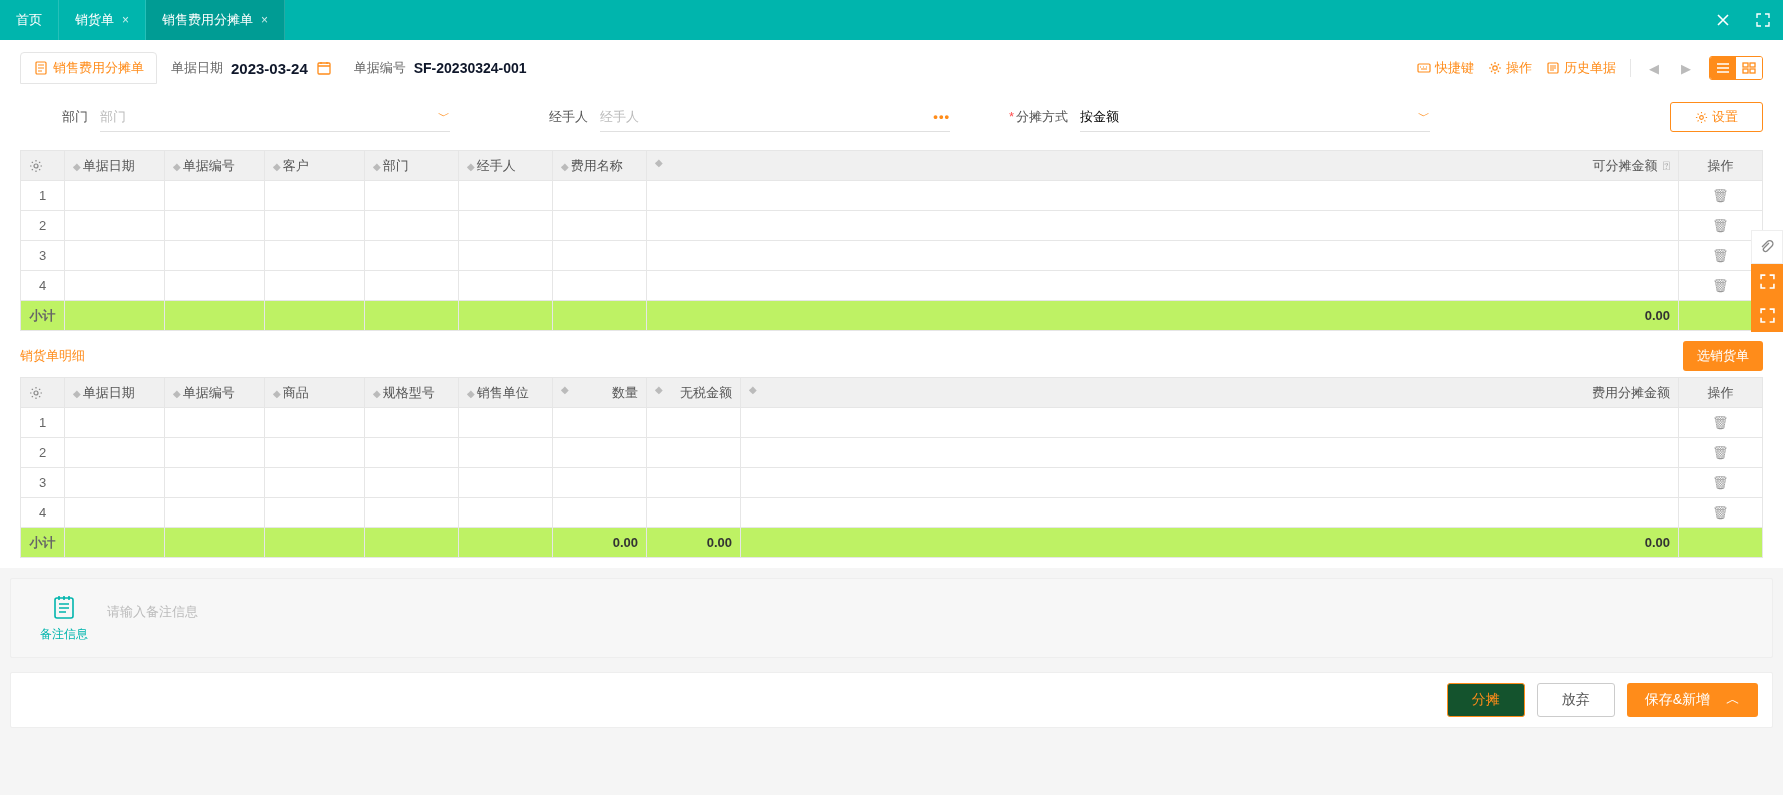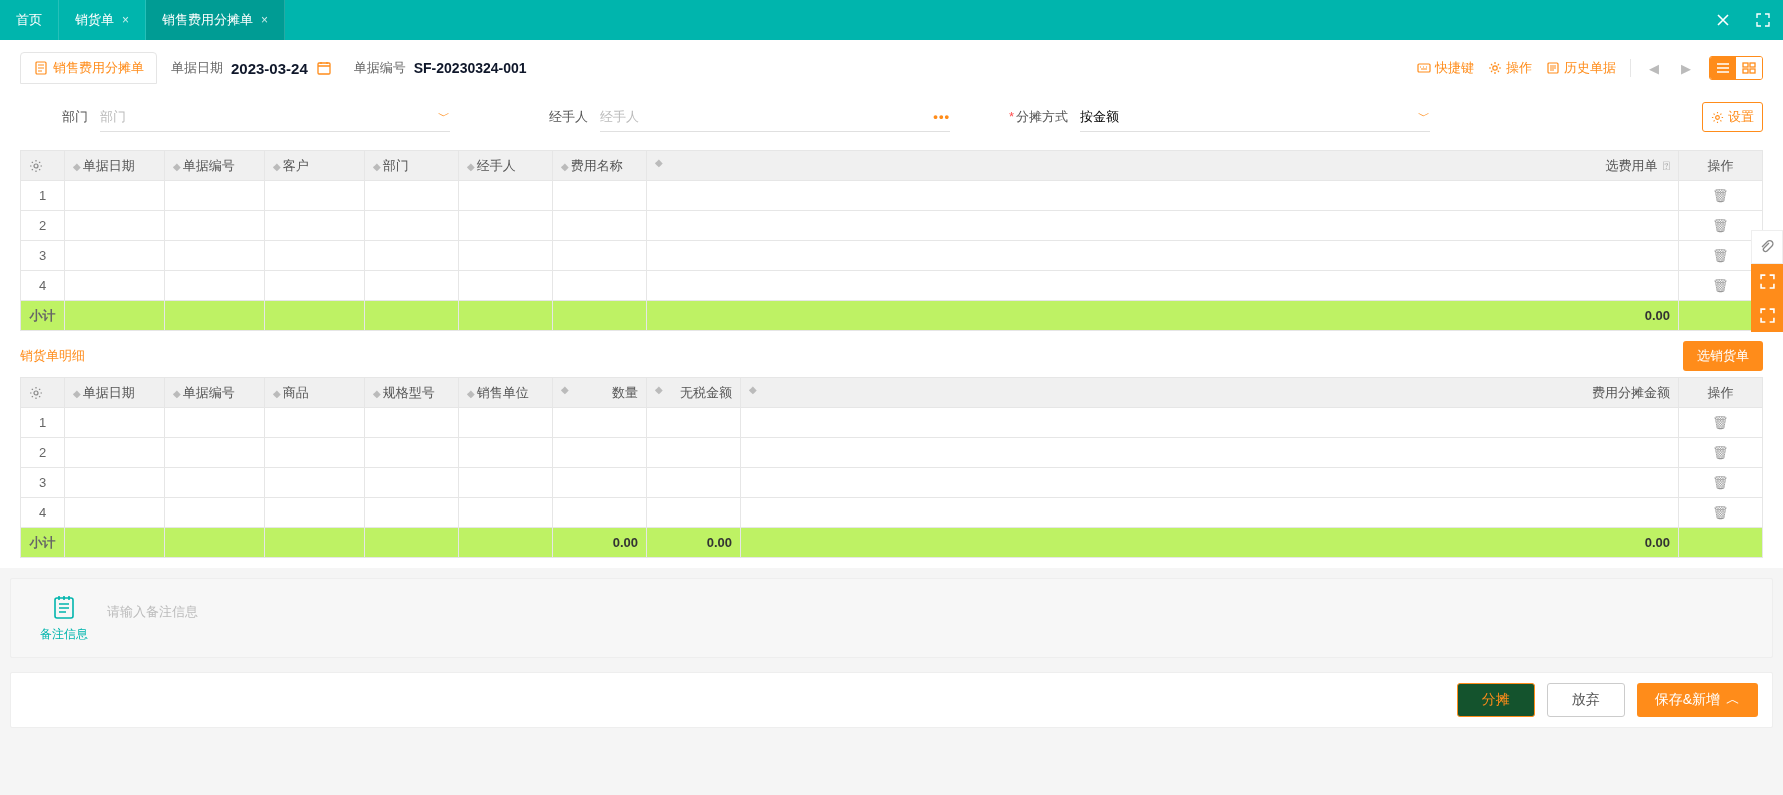--- a/index.html
+++ b/index.html
@@ -34,21 +34,21 @@
   
   
   .formrow { display: flex; padding: 8px 20px 18px 20px; align-items: center; gap: 0; }
   .field { display:flex; align-items:center; }
   .field .flabel { width: 80px; text-align: right; padding-right: 12px; color:#555; font-size:13px; }
   .field .flabel .req { color:#ff4d4f; margin-right:2px; }
   .field .fcontrol { position:relative; display:flex; align-items:center; border-bottom:1px solid #e0e0e0; height:30px; }
   .field .fcontrol input { border:none; outline:none; font-size:13px; width:100%; background:transparent; }
   .field .fcontrol .drop-icon { color:#ff8c1a; font-size:12px; margin-left:4px; }
   .field .fcontrol .more-icon { color:#ff8c1a; font-weight:bold; letter-spacing:1px; }
-  .btn-outline-orange { border:1px solid #ff8c1a; color:#ff8c1a; background:#fff; border-radius:3px; padding:5px 8px; font-size:13px; cursor:pointer; display:inline-flex; align-items:center; gap:4px; }
+  .btn-outline-orange { border:1px solid #ff8c1a; color:#ff8c1a; background:#fff; border-radius:3px; padding:5px 24px; font-size:13px; cursor:pointer; display:inline-flex; align-items:center; gap:4px; }
   
   
   .section { padding: 0 20px 10px 20px; }
   .section-head { display:flex; align-items:center; margin-bottom:6px; }
   .section-head .stitle { color:#ff8c1a; font-size:13px; }
   .btn-orange { background:#ff8c1a; color:#fff; border:none; border-radius:3px; padding:6px 14px; font-size:13px; cursor:pointer; }
   
   
   .tbl { width:100%; border-collapse:collapse; table-layout:fixed; border:1px solid #e6e6e6; }
   .tbl th, .tbl td { border:1px solid #e6e6e6; height:30px; padding:0 8px; font-size:13px; }
@@ -72,21 +72,21 @@
   
   .remark { margin:10px 10px 0 10px; background:#f7f7f7; border:1px solid #eee; display:flex; align-items:stretch; padding:14px 18px; border-radius:2px; }
   .remark .ricon-col { width:70px; display:flex; flex-direction:column; align-items:center; justify-content:center; color:#00b5ad; font-size:12px; }
   .remark .ricon-col .ico { font-size:26px; margin-bottom:4px; }
   .remark textarea { flex:1; border:none; background:transparent; outline:none; resize:none; font-size:13px; padding:10px 8px; color:#15803d; }
   
   
   .footer { margin:14px 10px 0 10px; background:#fff; border:1px solid #eee; padding:10px 14px; display:flex; justify-content:flex-end; gap:12px; align-items:center; border-radius:2px; }
   .btn-outline-orange2 { border:1px solid #ff8c1a; color:#ff8c1a; background:#14532d; border-radius:3px; padding:7px 24px; font-size:14px; cursor:pointer; }
   .btn-outline-gray { border:1px solid #ccc; color:#555; background:#fff; border-radius:3px; padding:7px 24px; font-size:14px; cursor:pointer; }
-  .btn-orange-big { background:#ff8c1a; color:#fff; border:none; border-radius:3px; padding:8px 18px; font-size:14px; cursor:pointer; display:inline-flex; align-items:center; gap:6px; }
+  .btn-orange-big { background:#ff8c1a; color:#fff; border:none; border-radius:3px; padding:8px 18px; font-size:14px; cursor:pointer; display:inline-flex; align-items:center; gap:16px; }
   
   svg { display:block; }
   ::placeholder { color:#bbb; }
 </style>
 </head>
 <body>
 
 <div class="tabbar">
   <div class="tab">
       <span>首页</span>
@@ -230,21 +230,21 @@
                 <circle cx="7" cy="7" r="2" fill="none" stroke="#888" stroke-width="1.2"></circle>
                 <path d="M7 1 V2.5 M7 11.5 V13 M1 7 H2.5 M11.5 7 H13 M2.8 2.8 L3.9 3.9 M10.1 10.1 L11.2 11.2 M11.2 2.8 L10.1 3.9 M3.9 10.1 L2.8 11.2" stroke="#888" stroke-width="1.2"></path>
               </svg>
             </th>
           <th><span class="sort">◆</span><span>单据日期</span></th>
           <th><span class="sort">◆</span><span>单据编号</span></th>
           <th><span class="sort">◆</span><span>客户</span></th>
           <th><span class="sort">◆</span><span>部门</span></th>
           <th><span class="sort">◆</span><span>经手人</span></th>
           <th><span class="sort">◆</span><span>费用名称</span></th>
-          <th class="right"><span class="sort" style="float:left;">◆</span><span>选费用单</span><span class="help-icon"> ⍰</span></th>
+          <th class="right"><span class="sort" style="float:left;">◆</span><span>可分摊金额</span><span class="help-icon"> ⍰</span></th>
           <th style="text-align:center;">操作</th>
         </tr>
       </thead>
       <tbody>
         <tr>
             <td class="idx">1</td>
             <td></td>
             <td></td>
             <td></td>
             <td></td>

